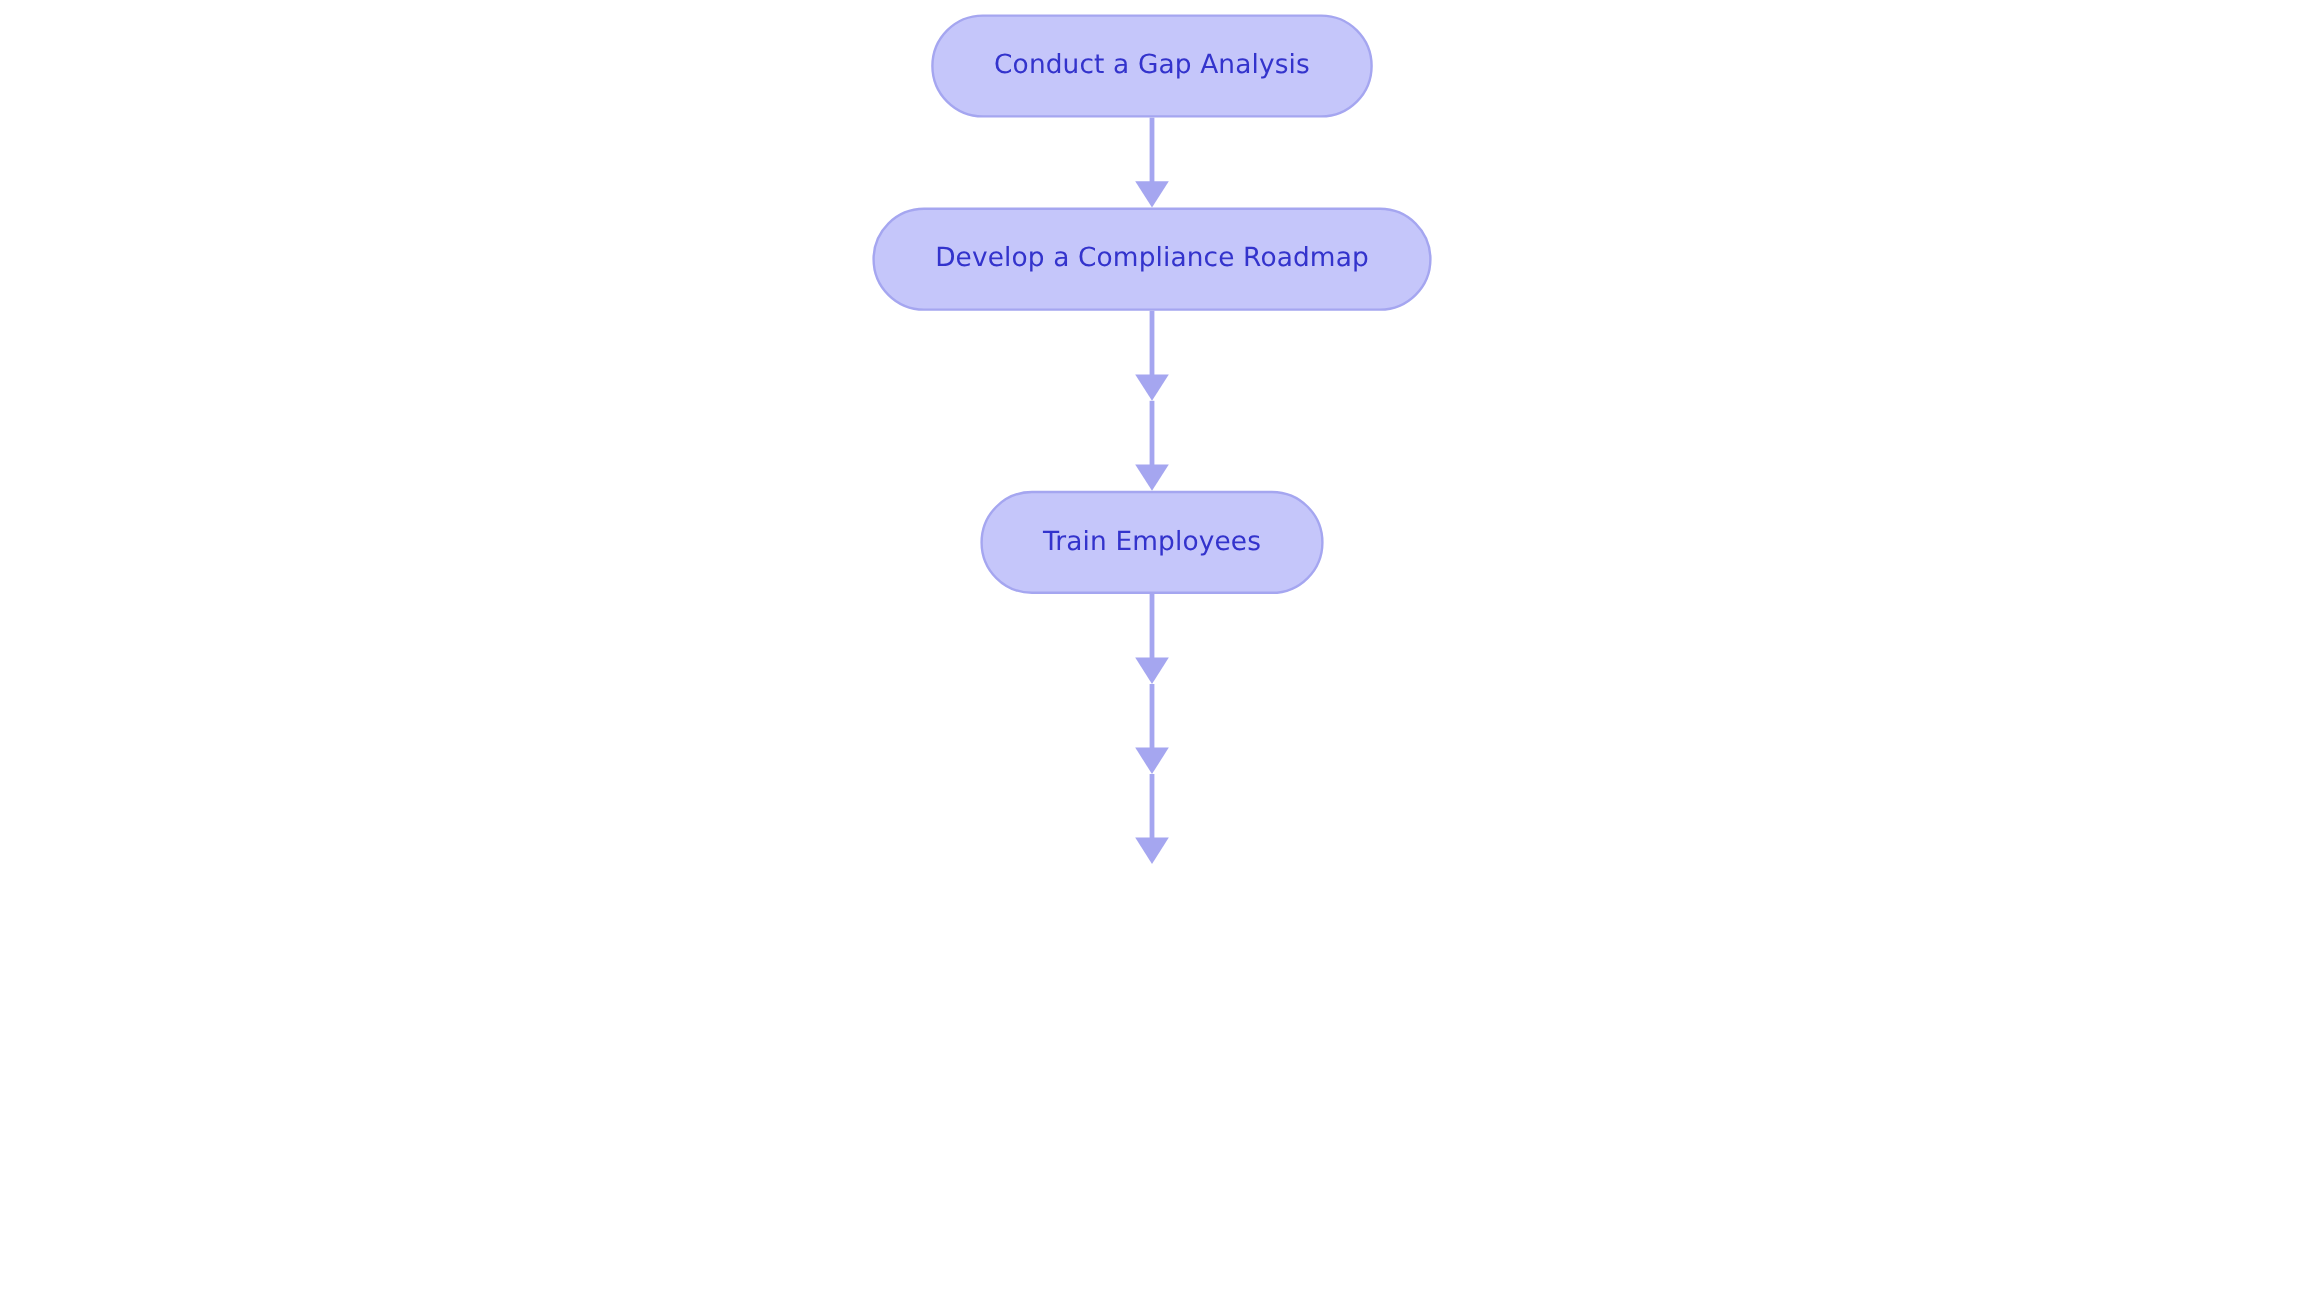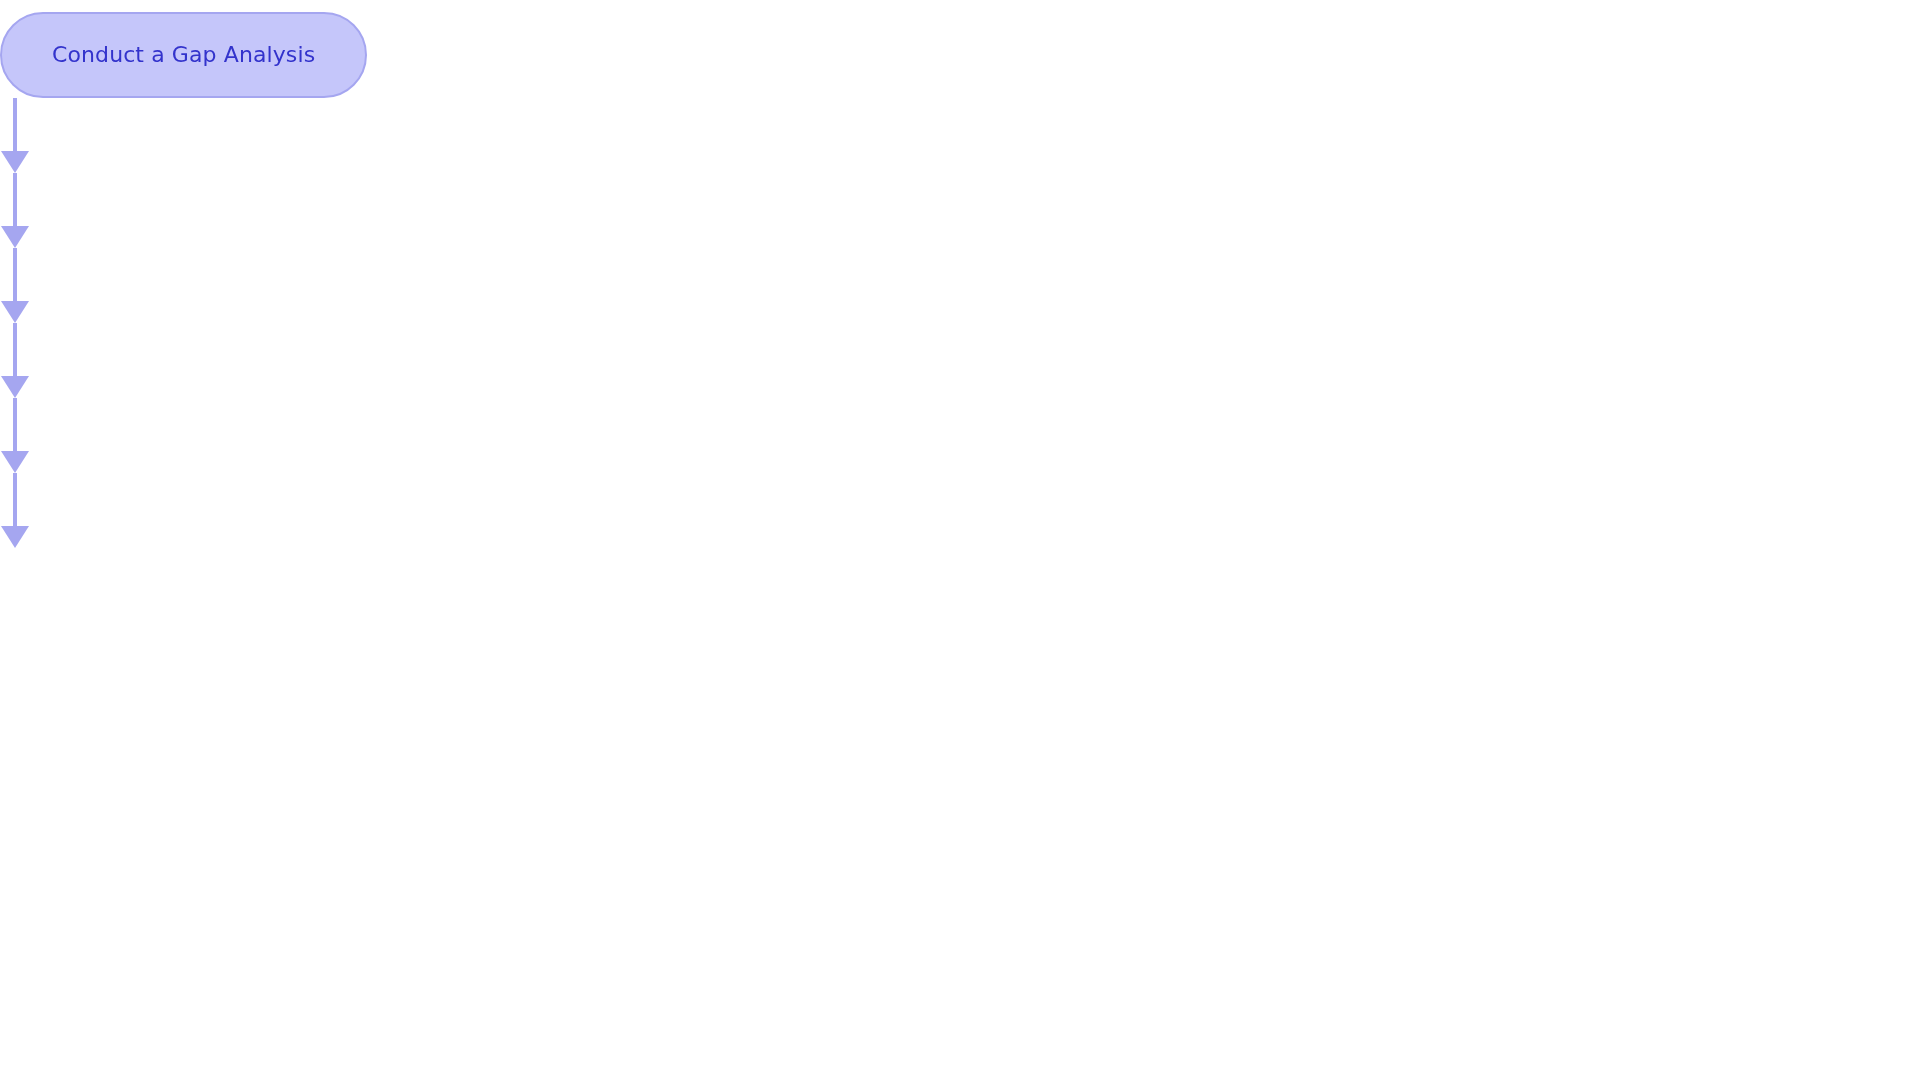--- a/index.html
+++ b/index.html
@@ -12,21 +12,21 @@
     height: 1083px;
     overflow: hidden;
     font-family: "DejaVu Sans", "Liberation Sans", sans-serif;
   }
 
   #flowchart {
     width: 1920px;
     height: 1083px;
     display: flex;
     flex-direction: column;
-    align-items: flex-start;
+    align-items: center;
     justify-content: flex-start;
     padding-top: 12px;
     box-sizing: border-box;
   }
 
   .node {
     height: 86px;
     box-sizing: border-box;
     display: flex;
     align-items: center;
@@ -82,32 +82,38 @@
 
   <div class="node">
     <span class="node-label">Conduct a Gap Analysis</span>
   </div>
 
   <div class="connector">
     <div class="stem"></div>
     <div class="head"></div>
   </div>
 
+  <div class="node">
+    <span class="node-label">Develop a Compliance Roadmap</span>
+  </div>
 
   <div class="connector">
     <div class="stem"></div>
     <div class="head"></div>
   </div>
 
 
   <div class="connector">
     <div class="stem"></div>
     <div class="head"></div>
   </div>
 
+  <div class="node">
+    <span class="node-label">Train Employees</span>
+  </div>
 
   <div class="connector">
     <div class="stem"></div>
     <div class="head"></div>
   </div>
 
 
   <div class="connector">
     <div class="stem"></div>
     <div class="head"></div>

